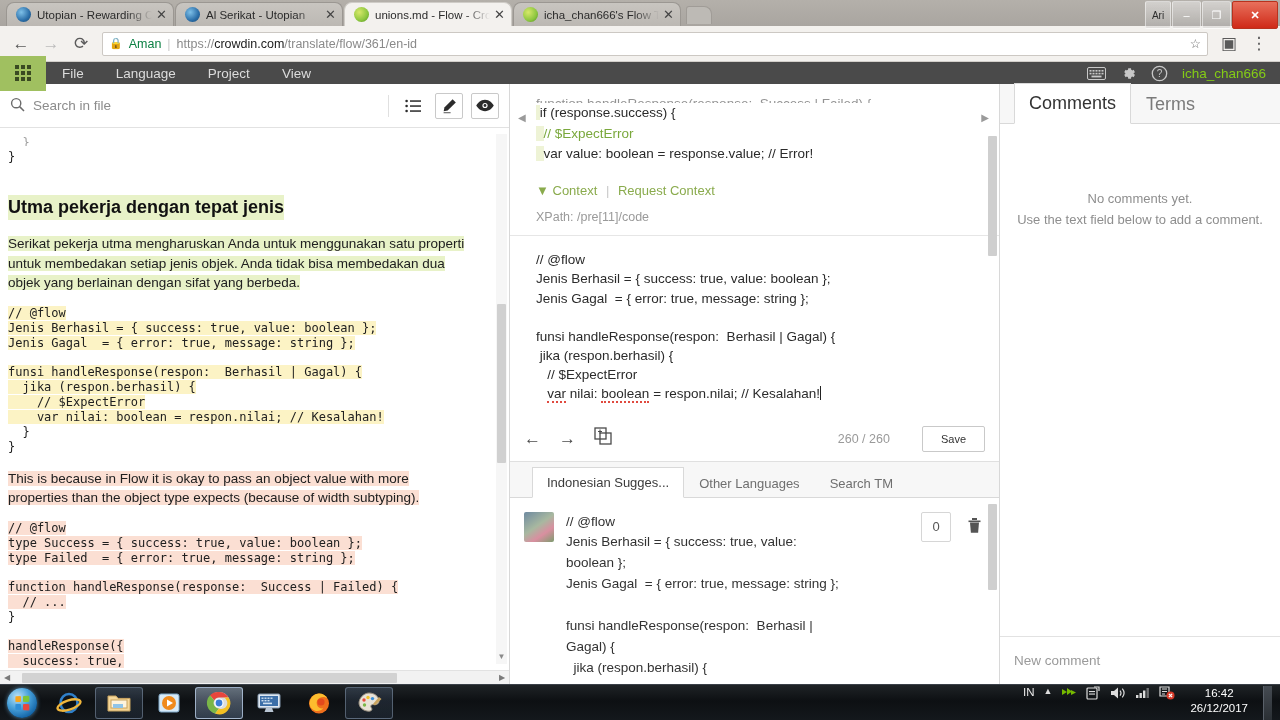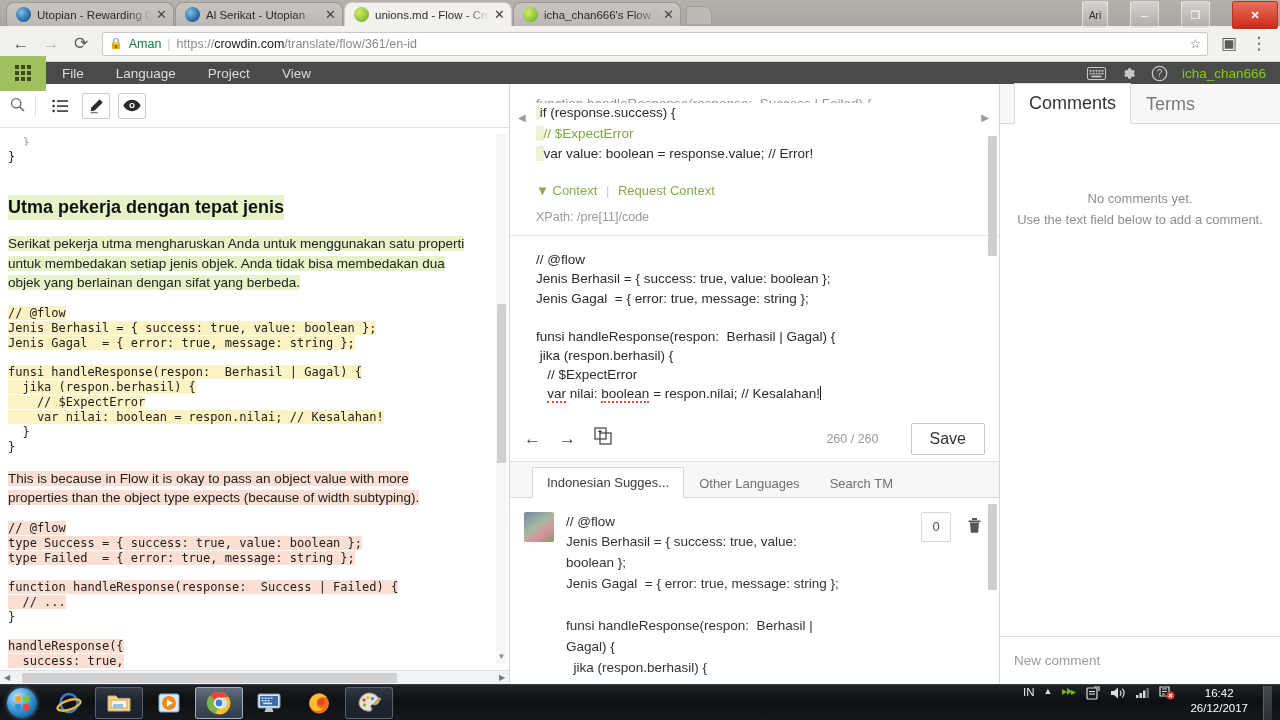--- a/index.html
+++ b/index.html
@@ -60,21 +60,20 @@
     position: absolute; right: 2px; top: 1px;
     display: flex; align-items: center; gap: 1px;
   }
   .winbtn {
     width: 29px; height: 28px;
     display: flex; align-items: center; justify-content: center;
     font-size: 11px; color: #fff;
     background: linear-gradient(to bottom, rgba(255,255,255,.42), rgba(190,190,190,.30));
     border: 1px solid rgba(255,255,255,.5);
     border-radius: 2px;
-    margin-left: 21px;
   }
   .winbtn.ari { width: 26px; font-size: 10px; color: #2c2c2c; }
   .winbtn.close {
     width: 46px;
     background: linear-gradient(to bottom, #e8705c, #cf2a18);
     border-color: #b8321e; font-weight: bold;
   }
 
   
   .navbar {
@@ -215,21 +214,21 @@
   .caret { display: inline-block; width: 1px; height: 14px; background: #222; vertical-align: -2px; }
 
   .editor-toolbar {
     height: 44px; display: flex; align-items: center;
     padding: 0 14px; gap: 18px;
     border-bottom: 1px solid #e0e0e0;
   }
   .tb-icon { font-size: 17px; color: #4a4a4a; }
   .charcount { margin-left: auto; font-size: 12.5px; color: #9a9a9a; margin-right: 14px; }
   .save-btn {
-    padding: 6px 18px; font-size: 16px; color: #333;
+    padding: 6px 18px; font-size: 11px; color: #333;
     background: #fff; border: 1px solid #c9c9c9; border-radius: 2px;
     font-family: "Liberation Sans", sans-serif;
   }
 
   .sugg-tabs {
     display: flex; align-items: flex-end; height: 36px;
     border-bottom: 1px solid #d9d9d9; padding-left: 22px;
     background: #f7f7f7;
   }
   .sugg-tab {
@@ -420,20 +419,21 @@
     <div class="workspace">
 
       <div class="left-panel">
         <div class="search-row">
           <span class="search-icon">
             <svg width="15" height="15" viewBox="0 0 15 15">
                 <circle cx="6.2" cy="6.2" r="4.6" fill="none" stroke="#6b6b6b" stroke-width="1.4"></circle>
                 <line x1="9.6" y1="9.6" x2="14" y2="14" stroke="#6b6b6b" stroke-width="1.5"></line>
               </svg>
           </span>
+          <input class="search-input" placeholder="Search in file" style="">
           <span class="vdiv"></span>
           <span class="tool-btn">
             <svg width="16" height="14" viewBox="0 0 16 14">
                 <g fill="#2b2b2b">
                   <circle cx="1.6" cy="2" r="1.3"></circle>
                   <circle cx="1.6" cy="7" r="1.3"></circle>
                   <circle cx="1.6" cy="12" r="1.3"></circle>
                   <rect x="5" y="1.3" width="11" height="1.5"></rect>
                   <rect x="5" y="6.3" width="11" height="1.5"></rect>
                   <rect x="5" y="11.3" width="11" height="1.5"></rect>

